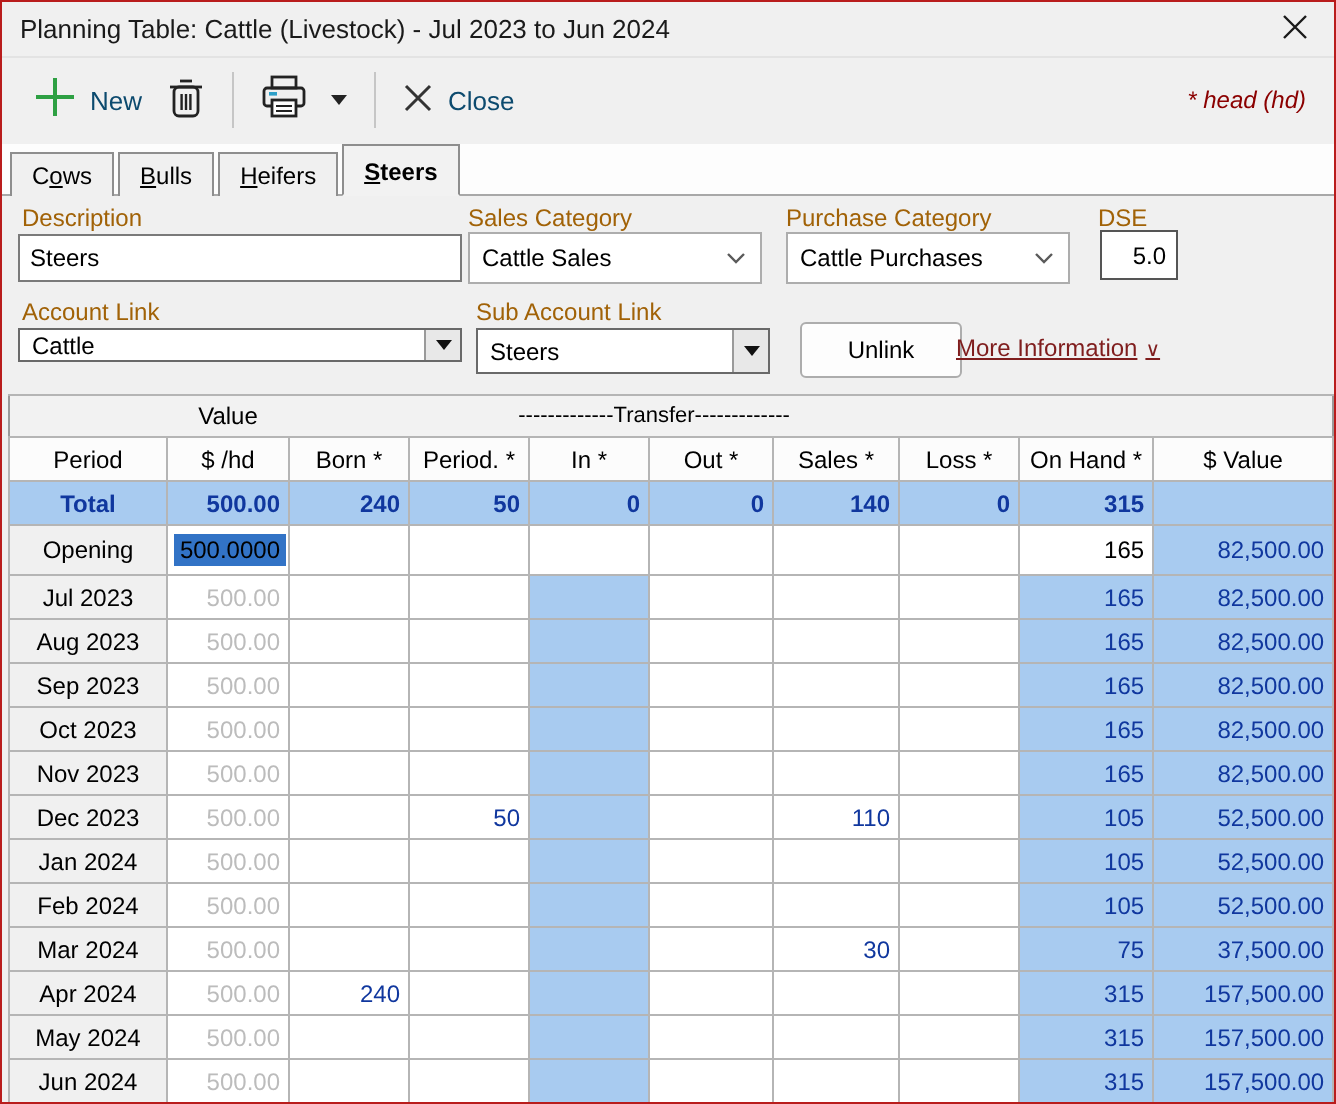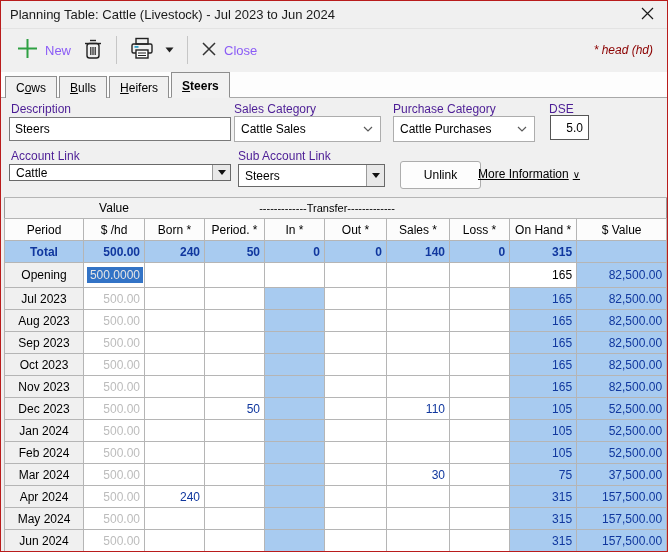--- a/index.html
+++ b/index.html
@@ -6,65 +6,65 @@
   html,body { width:668px; height:552px; font-family:"Liberation Sans", sans-serif; background:#d9d9d9; }
   .dialog { position:relative; width:668px; height:552px; background:#f0f0f0; border:1px solid #b91c1c; overflow:hidden; }
 
   
   .titlebar { position:absolute; left:0; top:0; width:100%; height:28px; background:#f0f0f0; display:flex; align-items:center; padding-left:9px; border-bottom:1px solid #e3e3e3; }
   .titlebar .ttext { font-size:13px; color:#1a1a1a; }
   .tclose { position:absolute; right:0; top:0; width:40px; height:27px; border:none; background:transparent; display:flex; align-items:center; justify-content:center; cursor:pointer; }
 
   
   .toolbar { position:absolute; left:0; top:28px; width:100%; height:42px; display:flex; align-items:center; padding:0 10px; }
-  .tb { display:flex; align-items:center; gap:7px; background:transparent; border:none; font-family:inherit; font-size:13px; color:#8b5cf6; padding:4px 6px; cursor:pointer; }
+  .tb { display:flex; align-items:center; gap:7px; background:transparent; border:none; font-family:inherit; font-size:13px; color:#0c4a6e; padding:4px 6px; cursor:pointer; }
   .sep { width:1px; height:28px; background:#c6c6c6; margin:0 7px; }
   .unit { margin-left:auto; margin-right:4px; font-size:12px; color:#8b0000;font-style:italic; }
   .caretwrap { margin-left:4px; display:flex; align-items:center; }
 
   
   .tabstrip { position:absolute; left:0; top:71px; width:100%; height:26px; background:#fdfdfd; border-bottom:1px solid #a8a8a8; display:flex; align-items:flex-end; padding-left:4px; }
   .tab { position:relative; font-size:12px; color:#000; background:#f0f0f0; border:1px solid #8e8e8e; border-bottom:none; padding:4px 10px 4px 10px; height:22px; margin-right:2px; cursor:pointer; top:1px; }
   .tab.active { background:#f2f2f2; font-weight:bold; height:26px; padding-top:6px; top:1px; z-index:3; border-bottom:1px solid #f2f2f2; }
   .tab u { text-decoration:underline; }
 
   
   .form { position:absolute; left:0; top:97px; width:100%; height:99px; background:#f0f0f0; }
-  .flabel { position:absolute; font-size:12px; color:#4c1d95; }
+  .flabel { position:absolute; font-size:12px; color:#a16207; }
   .tinput { position:absolute; background:#fff; border:1px solid #7a7a7a; font-size:12px; color:#000; display:flex; align-items:center; padding:0 5px; }
   .combo { position:absolute; background:#fff; font-size:12px; color:#000; display:flex; align-items:center; }
   .combo .val { flex:1; padding-left:6px; white-space:nowrap; overflow:hidden; }
   .combo.modern { border:1px solid #adadad; }
   .combo.modern .chev { margin-right:7px; display:flex; }
   .combo.classic { border:1px solid #696969; }
   .ddbtn { width:18px; height:100%; background:#e8e8e8; border-left:1px solid #9a9a9a; display:flex; align-items:center; justify-content:center; }
   .tri { width:0; height:0; border-left:4px solid transparent; border-right:4px solid transparent; border-top:5px solid #111; }
   .dsebox { position:absolute; background:#fff; border:1px solid #555; font-size:12px; display:flex; align-items:center; justify-content:flex-end; padding-right:5px; }
   .btn { position:absolute; background:#fdfdfd; border:1px solid #adadad; border-radius:3px; font-family:inherit; font-size:12px; color:#000; cursor:pointer; }
-  .link { position:absolute; font-size:12px; color:#000000; text-decoration:underline; cursor:pointer; }
+  .link { position:absolute; font-size:12px; color:#7f1d1d; text-decoration:underline; cursor:pointer; }
   .link .chev2 { font-size:10px; margin-left:4px; }
 
   
   .gridwrap { position:absolute; left:3px; top:196px; }
   table { border-collapse:collapse; table-layout:fixed; width:662px; font-size:12px; background:#fff; border:1px solid #9a9a9a; }
   td, th { border:1px solid #b5b5b5; height:22px; padding:0 4px; white-space:nowrap; overflow:hidden; }
   tr.grow td { border-left:none; border-right:none; background:#f2f2f2; height:21px; }
   tr.grow .gval { text-align:center; color:#000; }
   tr.grow .transfer { text-align:center; color:#000; font-size:11px; letter-spacing:0; }
   tr.hrow th { background:#fcfcfc; font-weight:normal; color:#000; text-align:center; }
   td.c0 { text-align:center; background:#f0f0f0; color:#000; }
   td.c1,td.c2,td.c3,td.c4,td.c5,td.c6,td.c7,td.c8,td.c9 { text-align:right; color:#10379e; }
   tr.t-total td { background:#a8cbf0; color:#10379e; font-weight:bold; }
   tr.t-opening td { height:25px; }
   tr.t-opening td.c8 { color:#000; }
   tr.t-opening td.c9 { background:#a8cbf0; }
   tr.t-month td.c1 { color:#bcbcbc; }
   tr.t-month td.c4, tr.t-month td.c8, tr.t-month td.c9 { background:#a8cbf0; }
   td.editing { padding:0; text-align:right; }
-  .sel { display:inline-block; background:#3273c6; color:#e5e5e5; padding:1px 3px; margin-right:1px; }
+  .sel { display:inline-block; background:#3273c6; color:#000000; padding:1px 3px; margin-right:1px; }
 </style>
 </head>
 <body>
 
 <div class="dialog">
 
   <div class="titlebar">
     <span class="ttext">Planning Table: Cattle (Livestock) - Jul 2023 to Jun 2024</span>
     <button class="tclose">
       <span>

